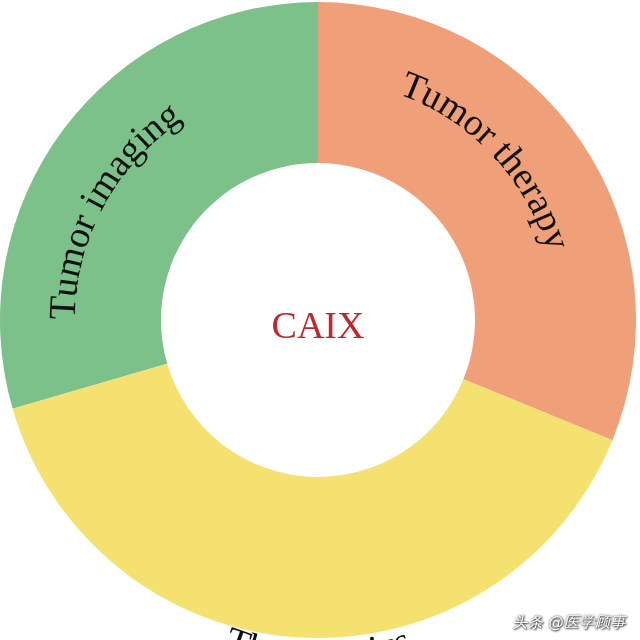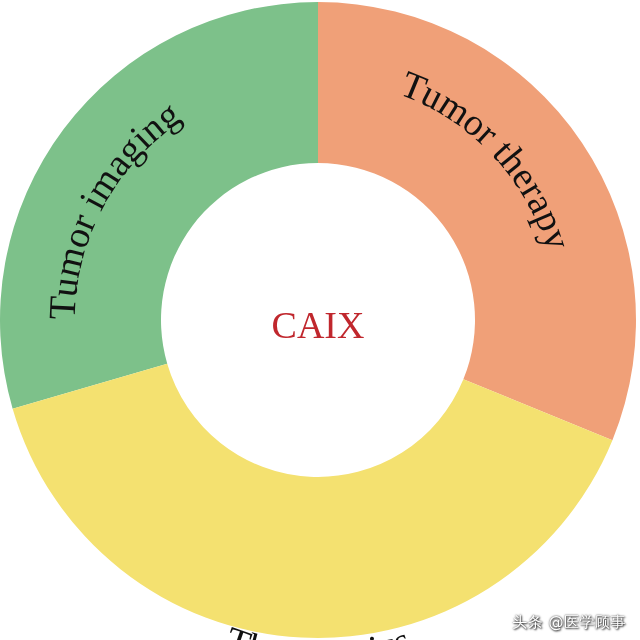--- a/index.html
+++ b/index.html
@@ -6,20 +6,21 @@
   body { width: 640px; height: 640px; position: relative; overflow: hidden; }
   #diagram { position: absolute; left: 0; top: 0; width: 640px; height: 640px; }
   .seg-label { font-family: "Liberation Serif", "DejaVu Serif", serif; font-size: 38px; fill: #111111; }
   .center-label { font-family: "Liberation Serif", "DejaVu Serif", serif; font-size: 38px; }
   .watermark {
     position: absolute; right: 14px; bottom: 8px;
     font-family: "DejaVu Sans", "Liberation Sans", sans-serif;
     font-size: 15px; color: #ffffff;
     text-shadow: 0 0 2px #333, 1px 1px 2px #222;
     letter-spacing: 0.5px;
+    font-style: italic;
   }
 </style>
 </head>
 <body>
 
 <svg id="diagram" viewBox="0 0 640 640" xmlns="http://www.w3.org/2000/svg">
   <defs>
 
     <path id="path-imaging" d="M 96.3 419.7 A 240 240 0 0 1 278.0 83.4" fill="none"></path>
 

